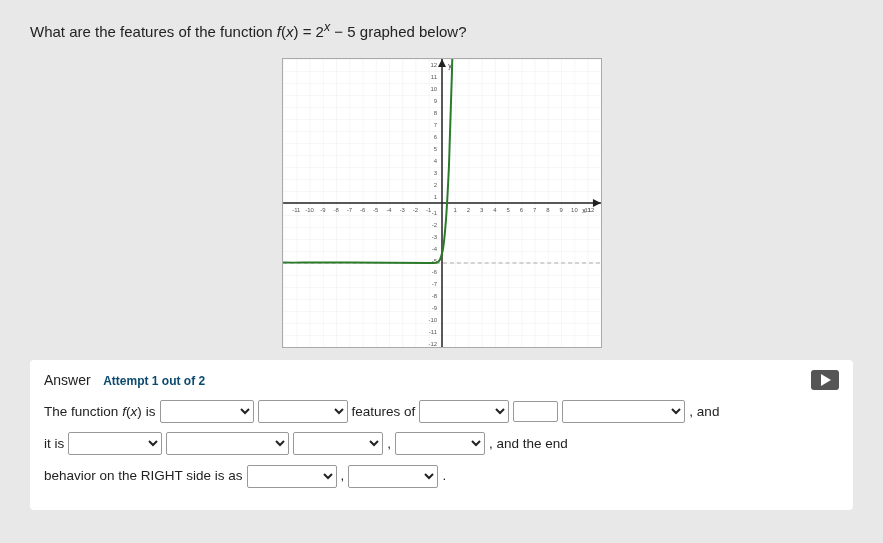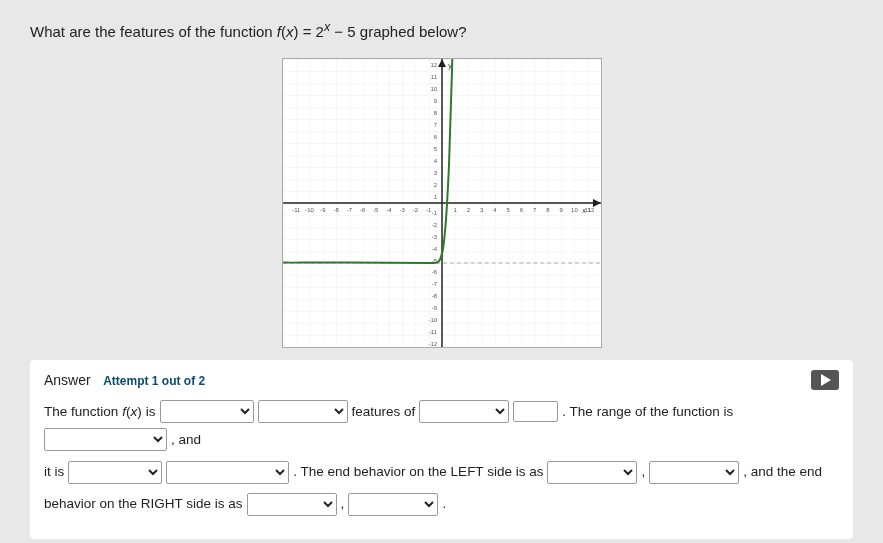--- a/index.html
+++ b/index.html
@@ -243,21 +243,20 @@
         <option value="horizontal">horizontal</option>
         <option value="vertical">vertical</option>
       </select>
       <span>features of</span>
       <select>
         <option value=""></option>
         <option value="y =">y =</option>
         <option value="x =">x =</option>
       </select>
       <input type="text" style="width: 45px;">
-      <span>. The range of the function is</span>
       <select>
         <option value=""></option>
         <option value="y &gt; -5">y &gt; -5</option>
         <option value="y &gt;= -5">y ≥ -5</option>
         <option value="all real numbers">all real numbers</option>
         <option value="y &lt; -5">y &lt; -5</option>
       </select>
       <span>, and</span>
     </div>
 
@@ -267,21 +266,20 @@
         <option value=""></option>
         <option value="increasing">increasing</option>
         <option value="decreasing">decreasing</option>
       </select>
       <select>
         <option value=""></option>
         <option value="all real numbers">all real numbers</option>
         <option value="x &gt; 0">x &gt; 0</option>
         <option value="x &gt; -5">x &gt; -5</option>
       </select>
-      <span>. The end behavior on the LEFT side is as</span>
       <select>
         <option value=""></option>
         <option value="x → -∞">x → −∞</option>
         <option value="x → ∞">x → ∞</option>
         <option value="x → 0">x → 0</option>
       </select>
       <span>,</span>
       <select>
         <option value=""></option>
         <option value="y → -5">y → −5</option>

